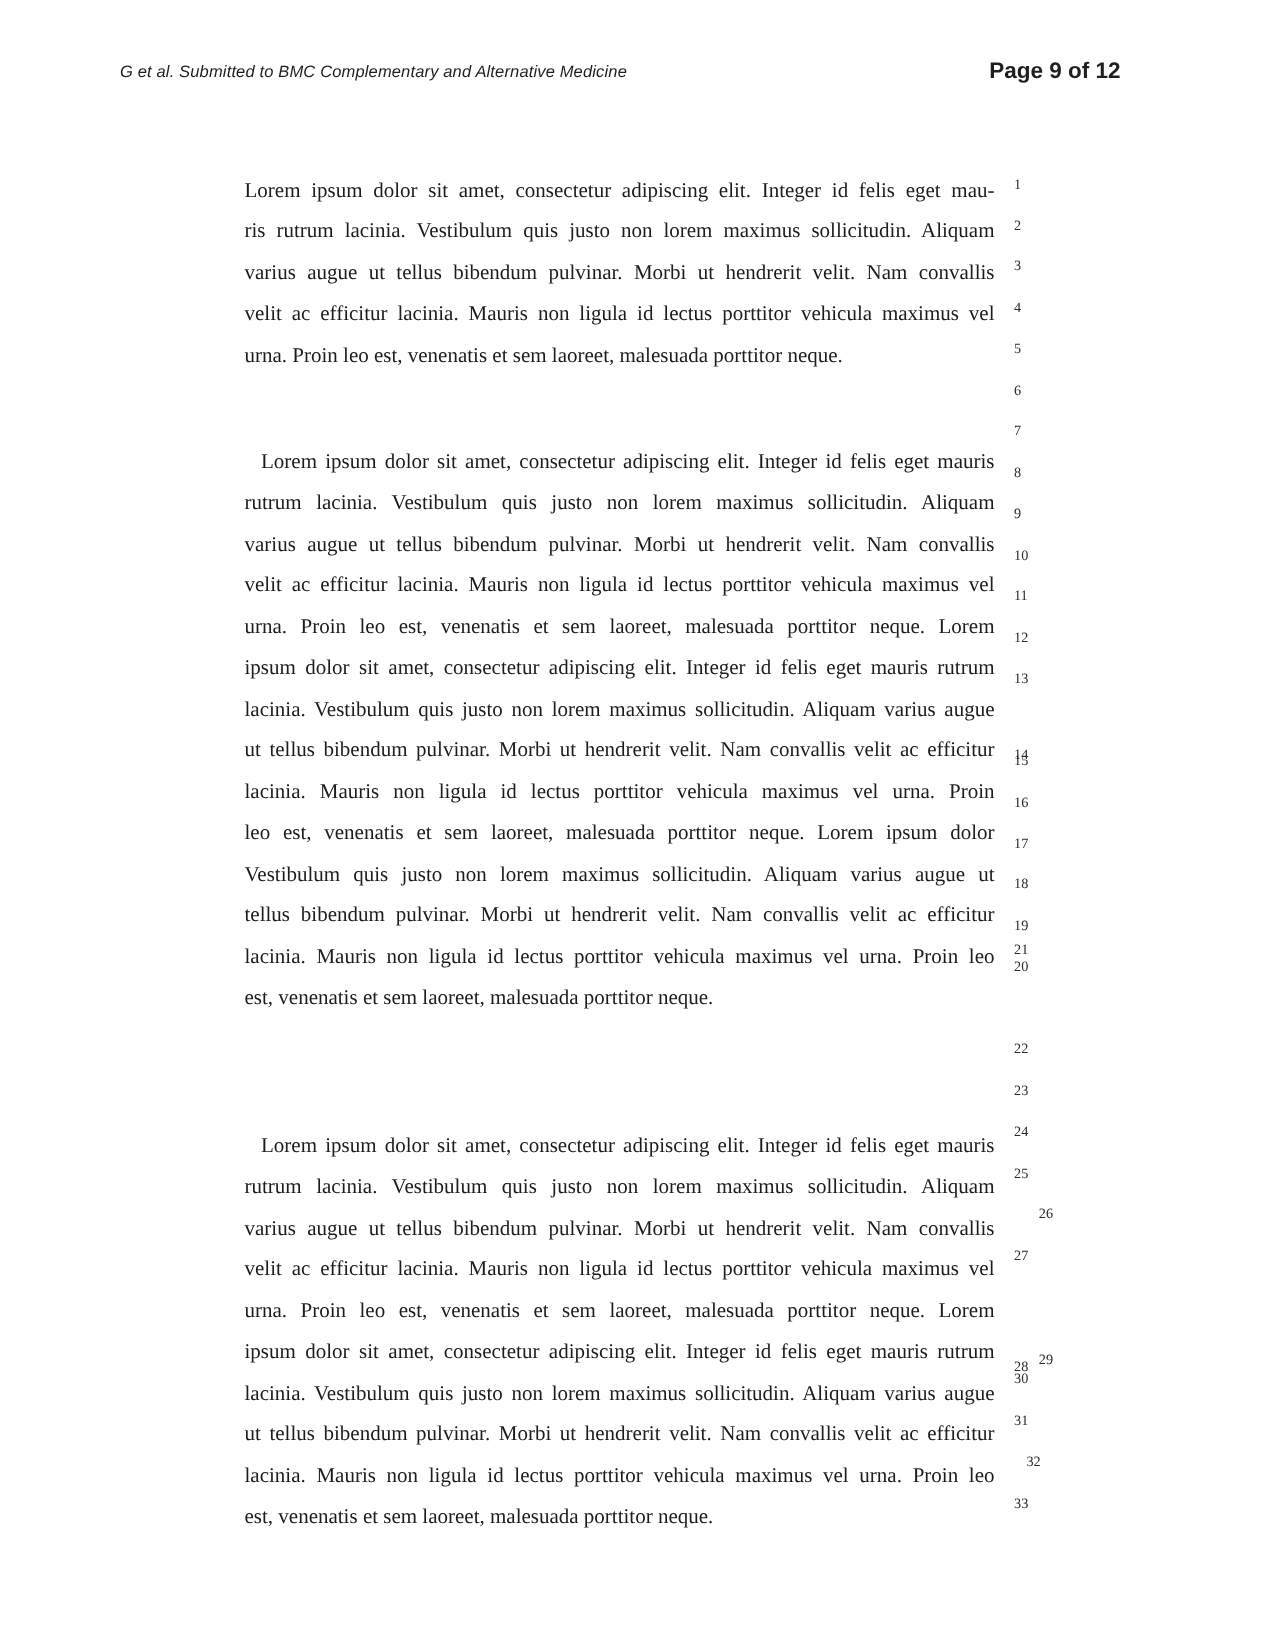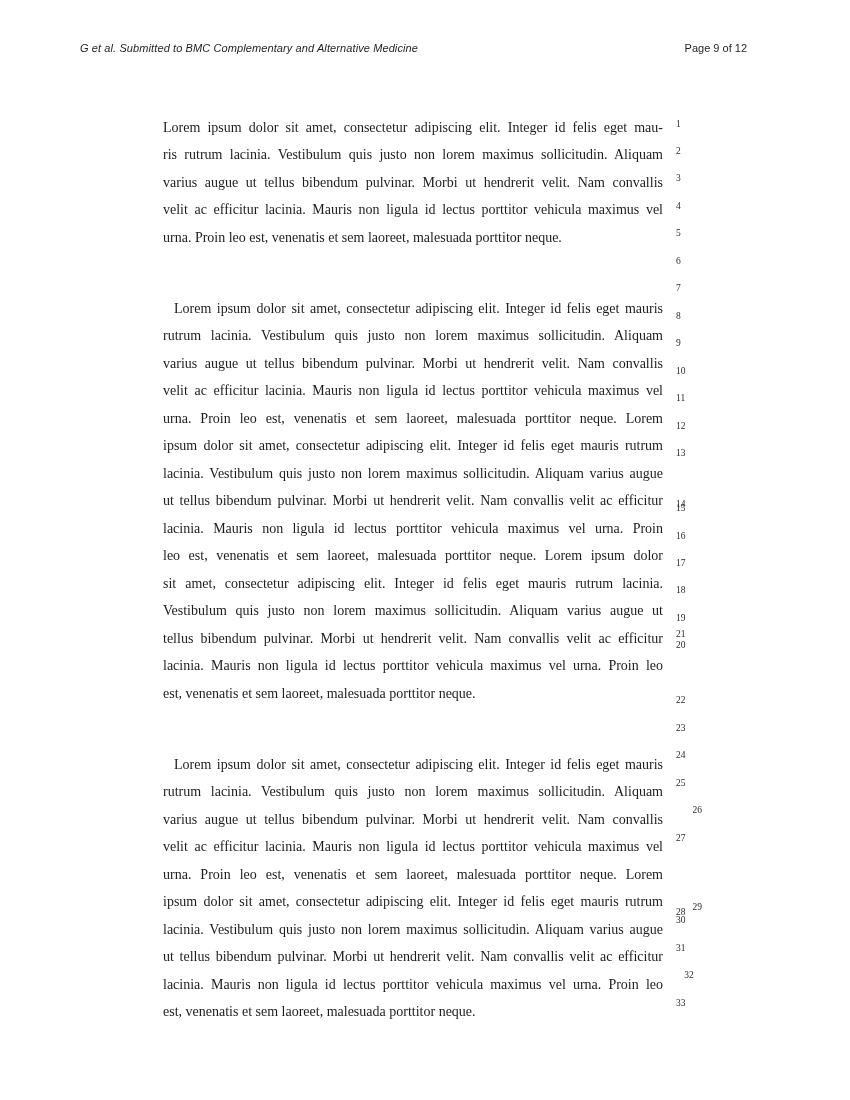--- a/index.html
+++ b/index.html
@@ -28,24 +28,25 @@
     line-height: 14px;
     color: #1f1f1f;
     letter-spacing: 0.1px;
     white-space: nowrap;
   }
   .hdr-right {
     position: absolute;
     right: 103px;
     top: 41px;
     font-family: "Liberation Sans", sans-serif;
-    font-size: 11px;
+    font-size: 15px;
     line-height: 14px;
     color: #1f1f1f;
     white-space: nowrap;
+    font-weight: bold;
   }
   
   .para {
     position: absolute;
     left: 163px;
     width: 500px;
     font-size: 14px;
     color: #1c1c1c;
   }
   .para:nth-child(1) { top: 114px; }
@@ -94,21 +95,20 @@
         <div class="tline indent">Lorem ipsum dolor sit amet, consectetur adipiscing elit. Integer id felis eget mauris</div>
         <div class="tline">rutrum lacinia. Vestibulum quis justo non lorem maximus sollicitudin. Aliquam</div>
         <div class="tline">varius augue ut tellus bibendum pulvinar. Morbi ut hendrerit velit. Nam convallis</div>
         <div class="tline">velit ac efficitur lacinia. Mauris non ligula id lectus porttitor vehicula maximus vel</div>
         <div class="tline">urna. Proin leo est, venenatis et sem laoreet, malesuada porttitor neque. Lorem</div>
         <div class="tline">ipsum dolor sit amet, consectetur adipiscing elit. Integer id felis eget mauris rutrum</div>
         <div class="tline">lacinia. Vestibulum quis justo non lorem maximus sollicitudin. Aliquam varius augue</div>
         <div class="tline">ut tellus bibendum pulvinar. Morbi ut hendrerit velit. Nam convallis velit ac efficitur</div>
         <div class="tline">lacinia. Mauris non ligula id lectus porttitor vehicula maximus vel urna. Proin</div>
         <div class="tline">leo est, venenatis et sem laoreet, malesuada porttitor neque. Lorem ipsum dolor</div>
-        <div class="tline">sit amet, consectetur adipiscing elit. Integer id felis eget mauris rutrum lacinia.</div>
         <div class="tline">Vestibulum quis justo non lorem maximus sollicitudin. Aliquam varius augue ut</div>
         <div class="tline">tellus bibendum pulvinar. Morbi ut hendrerit velit. Nam convallis velit ac efficitur</div>
         <div class="tline">lacinia. Mauris non ligula id lectus porttitor vehicula maximus vel urna. Proin leo</div>
         <div class="tline last">est, venenatis et sem laoreet, malesuada porttitor neque.</div>
       </div>
       <div class="para">
         <div class="tline indent">Lorem ipsum dolor sit amet, consectetur adipiscing elit. Integer id felis eget mauris</div>
         <div class="tline">rutrum lacinia. Vestibulum quis justo non lorem maximus sollicitudin. Aliquam</div>
         <div class="tline">varius augue ut tellus bibendum pulvinar. Morbi ut hendrerit velit. Nam convallis</div>
         <div class="tline">velit ac efficitur lacinia. Mauris non ligula id lectus porttitor vehicula maximus vel</div>

